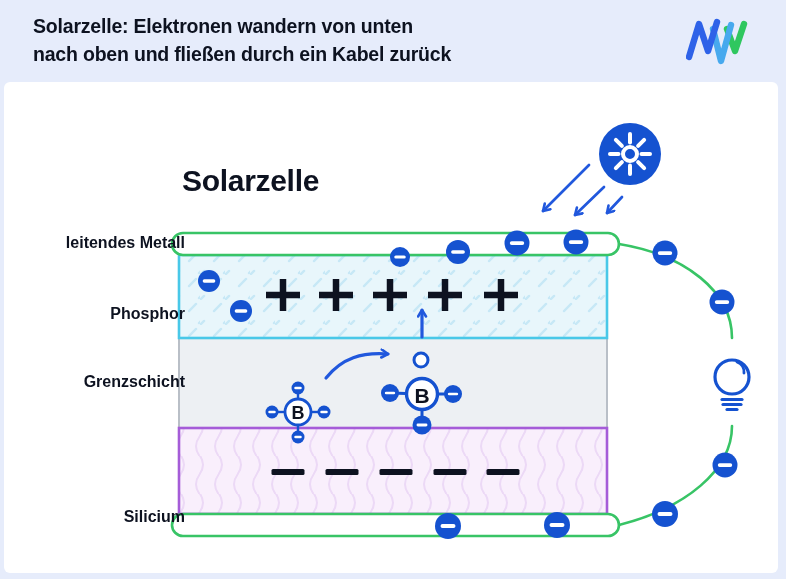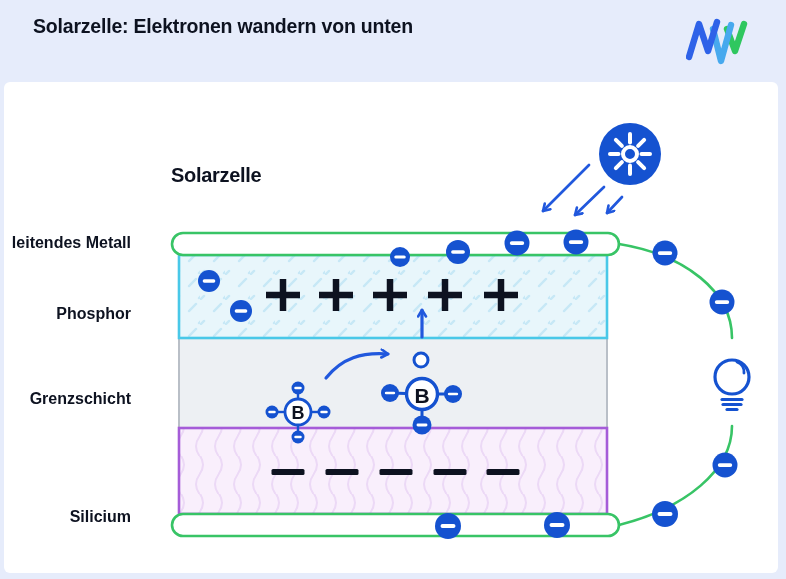--- a/index.html
+++ b/index.html
@@ -12,50 +12,51 @@
     position:absolute;left:33px;top:13px;
     font-size:19.5px;line-height:27.5px;font-weight:800;letter-spacing:-0.2px;
   }
   .logo{position:absolute;right:38px;top:15px;}
   .card{
     position:absolute;left:4px;top:82px;width:774px;height:491px;
     border-radius:6px;z-index:1;
   }
   #diagram-svg{position:absolute;left:0;top:0;z-index:2;}
   .diagram-title{
-    position:absolute;left:171px;top:164px;z-index:4;
-    font-size:20px;font-weight:800;letter-spacing:-0.3px;
+    position:absolute;left:182px;top:164px;z-index:4;
+    font-size:30px;font-weight:800;letter-spacing:-0.3px;
   }
   .layer-label{
-    position:absolute;right:655px;z-index:4;white-space:nowrap;
+    position:absolute;right:601px;z-index:4;white-space:nowrap;
     font-size:16px;font-weight:700;line-height:20px;
   }
 </style>
 </head>
 <body style="background: rgb(230, 236, 251); color: rgb(13, 18, 32);">
 
 <div class="header" style="background: rgb(230, 236, 251);">
   <div class="header-title">
     <div>Solarzelle: Elektronen wandern von unten</div>
+    <div>nach oben und fließen durch ein Kabel zurück</div>
   </div>
   <svg class="logo" width="62" height="50" viewBox="0 0 62 50">
     <path d="M41 14 L49 36 L58 9" fill="none" stroke-width="6.4" stroke-linecap="round" stroke-linejoin="round" stroke="#2fc75f"></path>
     <path d="M27 14 L35 46 L45 10" fill="none" stroke-width="6.4" stroke-linecap="round" stroke-linejoin="round" stroke="#47a9ee"></path>
     <path d="M3 42 L13 9 L22 36 L31 7" fill="none" stroke-width="6.4" stroke-linecap="round" stroke-linejoin="round" stroke="#2e62e8"></path>
   </svg>
 </div>
 
 <div class="card" style="background: rgb(255, 255, 255);"></div>
 
 <div class="diagram-title">Solarzelle</div>
 
 <div>
   <div class="layer-label" style="top: 233px;">leitendes Metall</div>
   <div class="layer-label" style="top: 286px; margin-top: 18px;">Phosphor</div>
-  <div class="layer-label" style="top: 372px; margin-top: 17px;">Grenzschicht</div>
+  <div class="layer-label" style="top: 372px;">Grenzschicht</div>
   <div class="layer-label" style="top: 465px; margin-top: 42px;">Silicium</div>
 </div>
 
 <svg id="diagram-svg" width="786" height="579" viewBox="0 0 786 579">
     <defs>
       <marker id="ah" markerWidth="13" markerHeight="13" refX="8" refY="5" orient="auto" markerUnits="userSpaceOnUse">
         <polyline points="1.5,1 8,5 1.5,9" fill="none" stroke="#2158dd" stroke-width="2.6" stroke-linecap="round" stroke-linejoin="round"></polyline>
       </marker>
       <pattern id="hatch" width="25" height="25" patternUnits="userSpaceOnUse">
         <line x1="-3" y1="28" x2="28" y2="-3" stroke="#c7e8f6" stroke-width="2.4" stroke-dasharray="10 14" stroke-linecap="round"></line>

